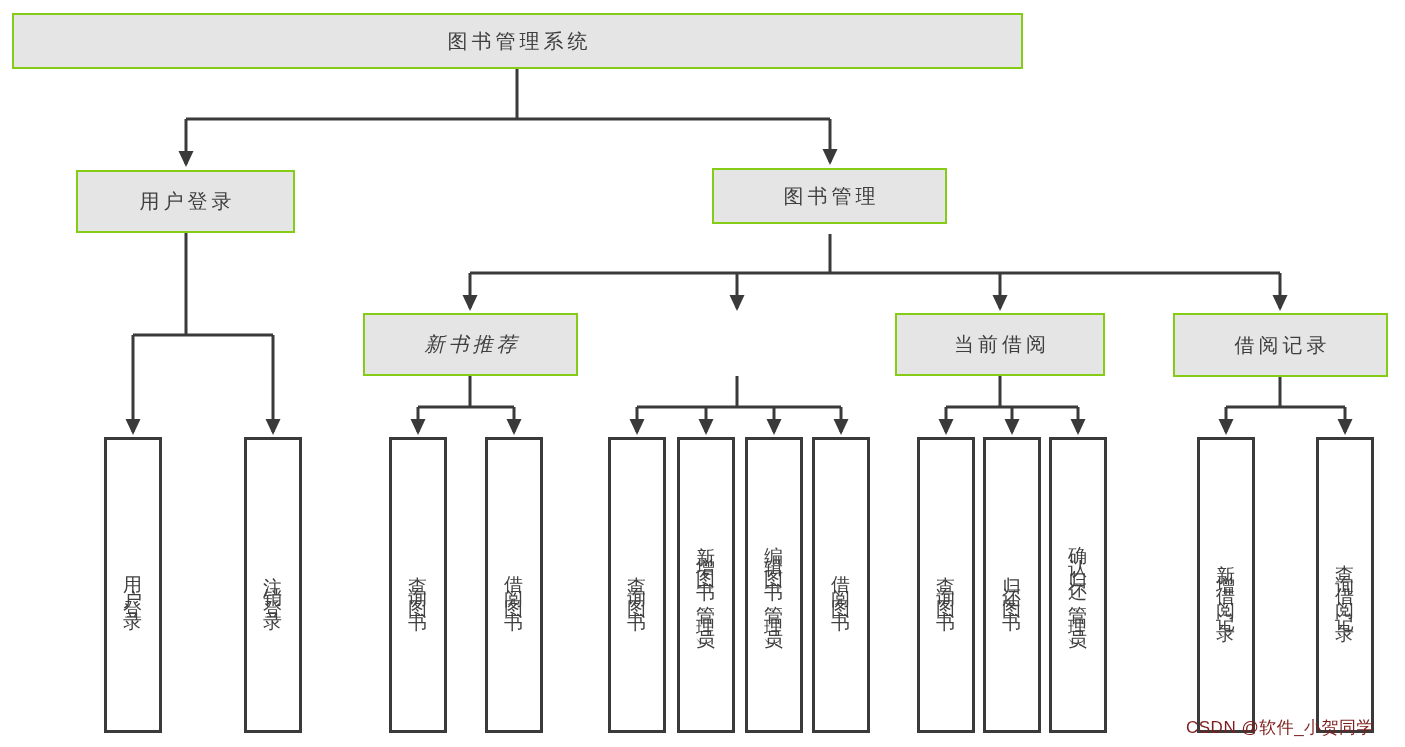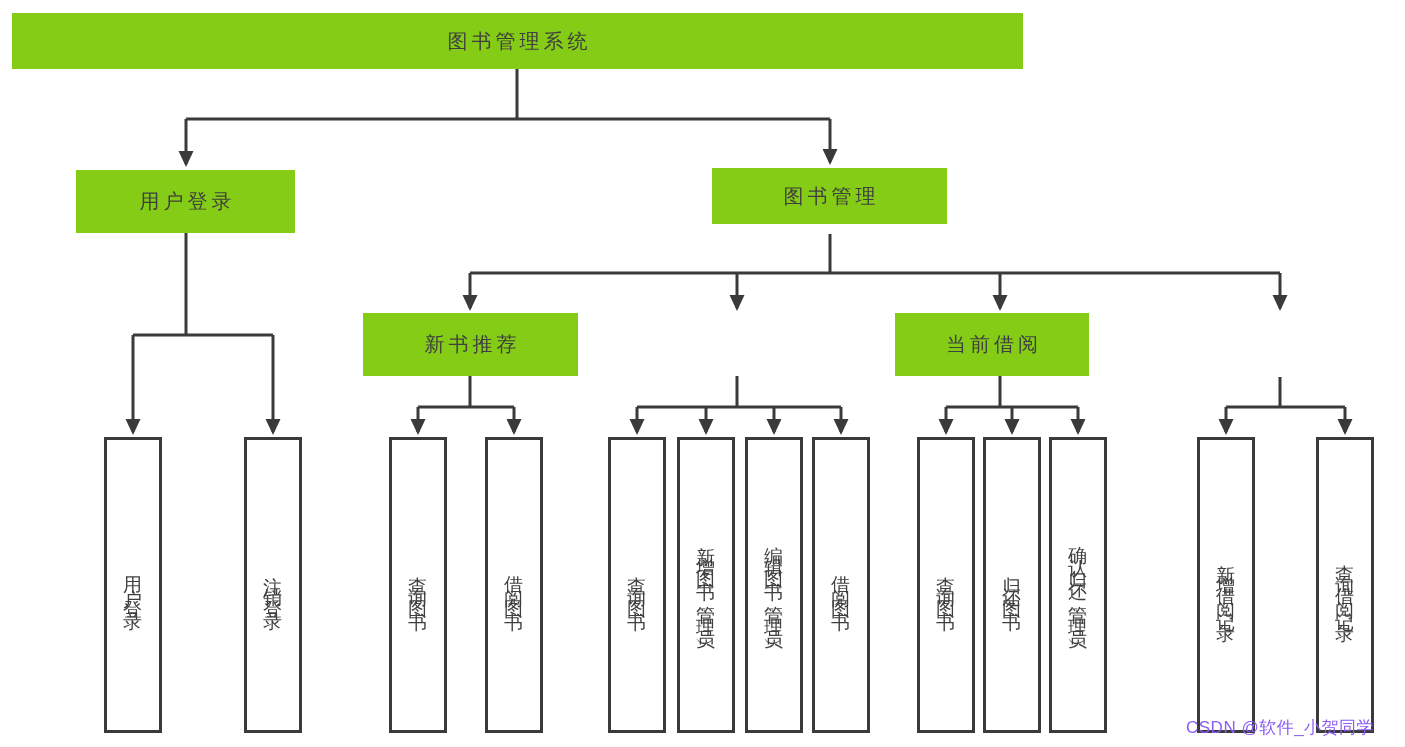--- a/index.html
+++ b/index.html
@@ -17,21 +17,21 @@
     color: #3f3f3f;
   }
   #lines {
     position: absolute;
     left: 0; top: 0;
     z-index: 1;
   }
   .hbox {
     position: absolute;
     box-sizing: border-box;
-    background: #84cc16;
+    background: #e5e5e5;
     border: 2px solid #84cc16;
     display: flex;
     align-items: center;
     justify-content: center;
     font-size: 20px;
     letter-spacing: 4px;
     text-indent: 4px;
     z-index: 2;
     white-space: nowrap;
   }
@@ -52,21 +52,21 @@
     letter-spacing: 12px;
     line-height: 1;
     z-index: 2;
   }
   .watermark {
     position: absolute;
     left: 1186px;
     top: 716px;
     font-size: 17px;
     letter-spacing: 0.5px;
-    color: #8b5cf6;
+    color: #7f1d1d;
     z-index: 5;
     white-space: nowrap;
   }
 </style>
 </head>
 <body>
 
 <div class="canvas">
 
   <svg id="lines" width="1405" height="747">
@@ -107,22 +107,23 @@
       <path d="M1226,407 V432" marker-end="url(#arw)"></path>
       <path d="M1345,407 V432" marker-end="url(#arw)"></path>
     </g>
   </svg>
 
   <div class="hbox" style="left:12px; top:13px; width:1011px; height:56px;">图书管理系统</div>
 
   <div class="hbox" style="left:76px; top:170px; width:219px; height:63px;">用户登录</div>
   <div class="hbox" style="left:712px; top:168px; width:235px; height:56px;">图书管理</div>
 
-  <div class="hbox" style="left:363px; top:313px; width:215px; height:63px;">新书推荐</div>
-  <div class="hbox" style="left:895px; top:313px; width:194px; height:63px;">当前借阅</div>
+  <div class="hbox" style="left:363px; top:313px; width:215px; height:63px;font-style:italic;">新书推荐</div>
+  <div class="hbox" style="left:895px; top:313px; width:210px; height:63px;">当前借阅</div>
+  <div class="hbox" style="left:1173px; top:313px; width:215px; height:64px;">借阅记录</div>
 
   <div class="vbox" style="left:104px;">用户登录</div>
   <div class="vbox" style="left:244px;">注销登录</div>
 
   <div class="vbox" style="left:389px;">查询图书</div>
   <div class="vbox" style="left:485px;">借阅图书</div>
 
   <div class="vbox" style="left:608px;">查询图书</div>
   <div class="vbox" style="left:677px;">新增图书（管理员）</div>
   <div class="vbox" style="left:745px;">编辑图书（管理员）</div>

